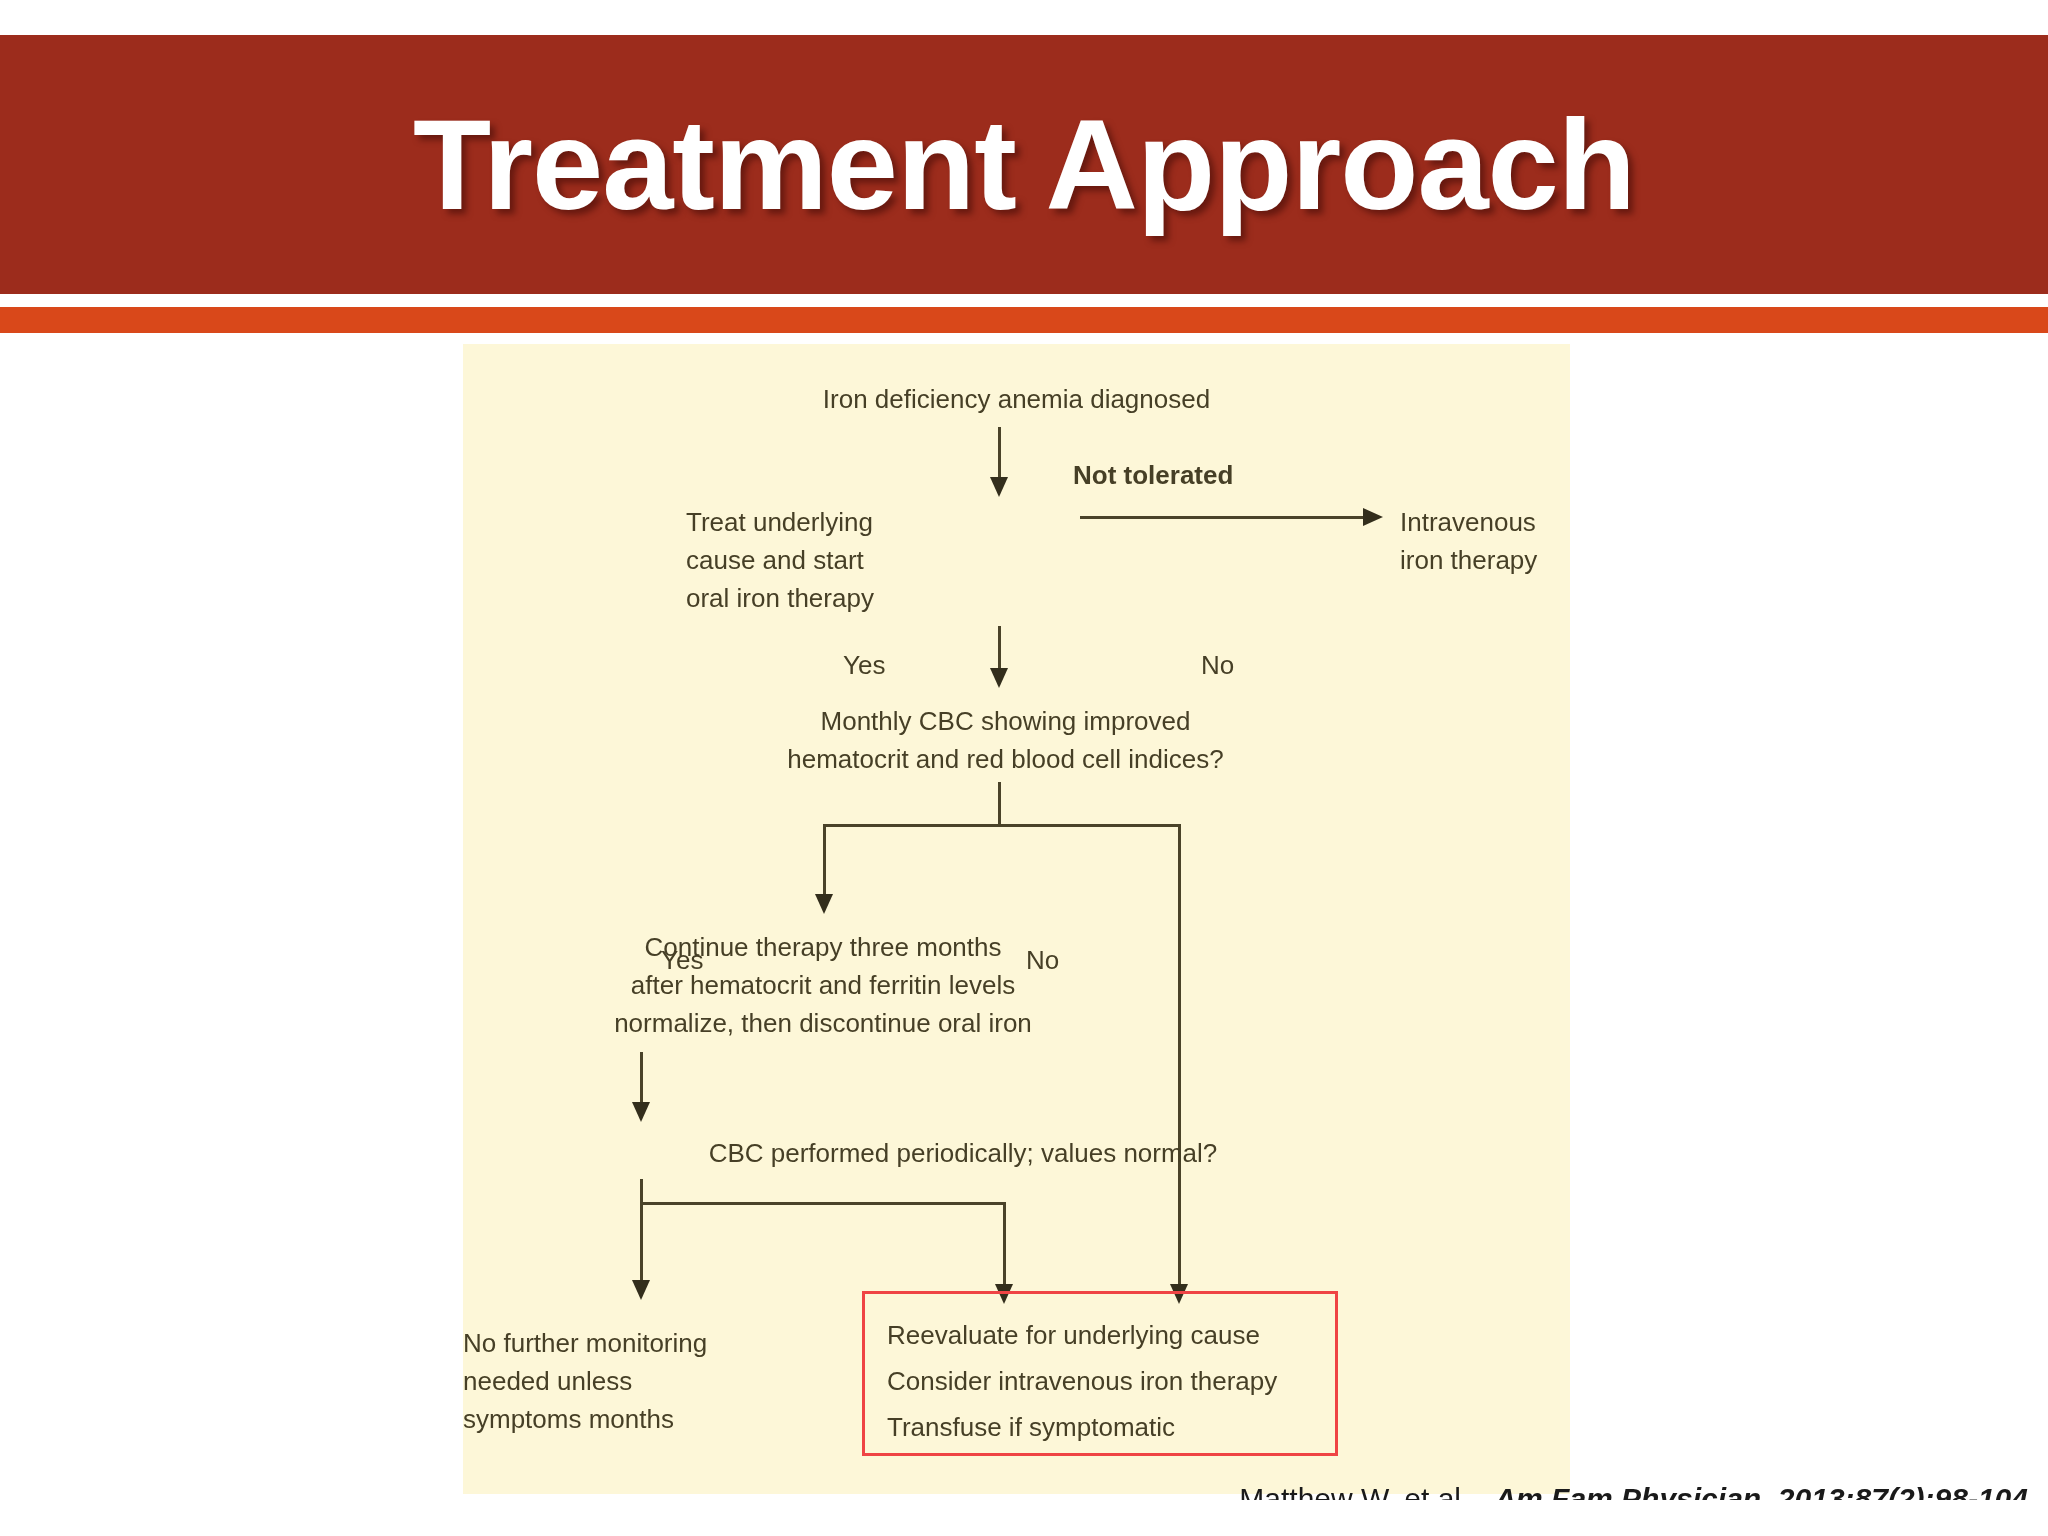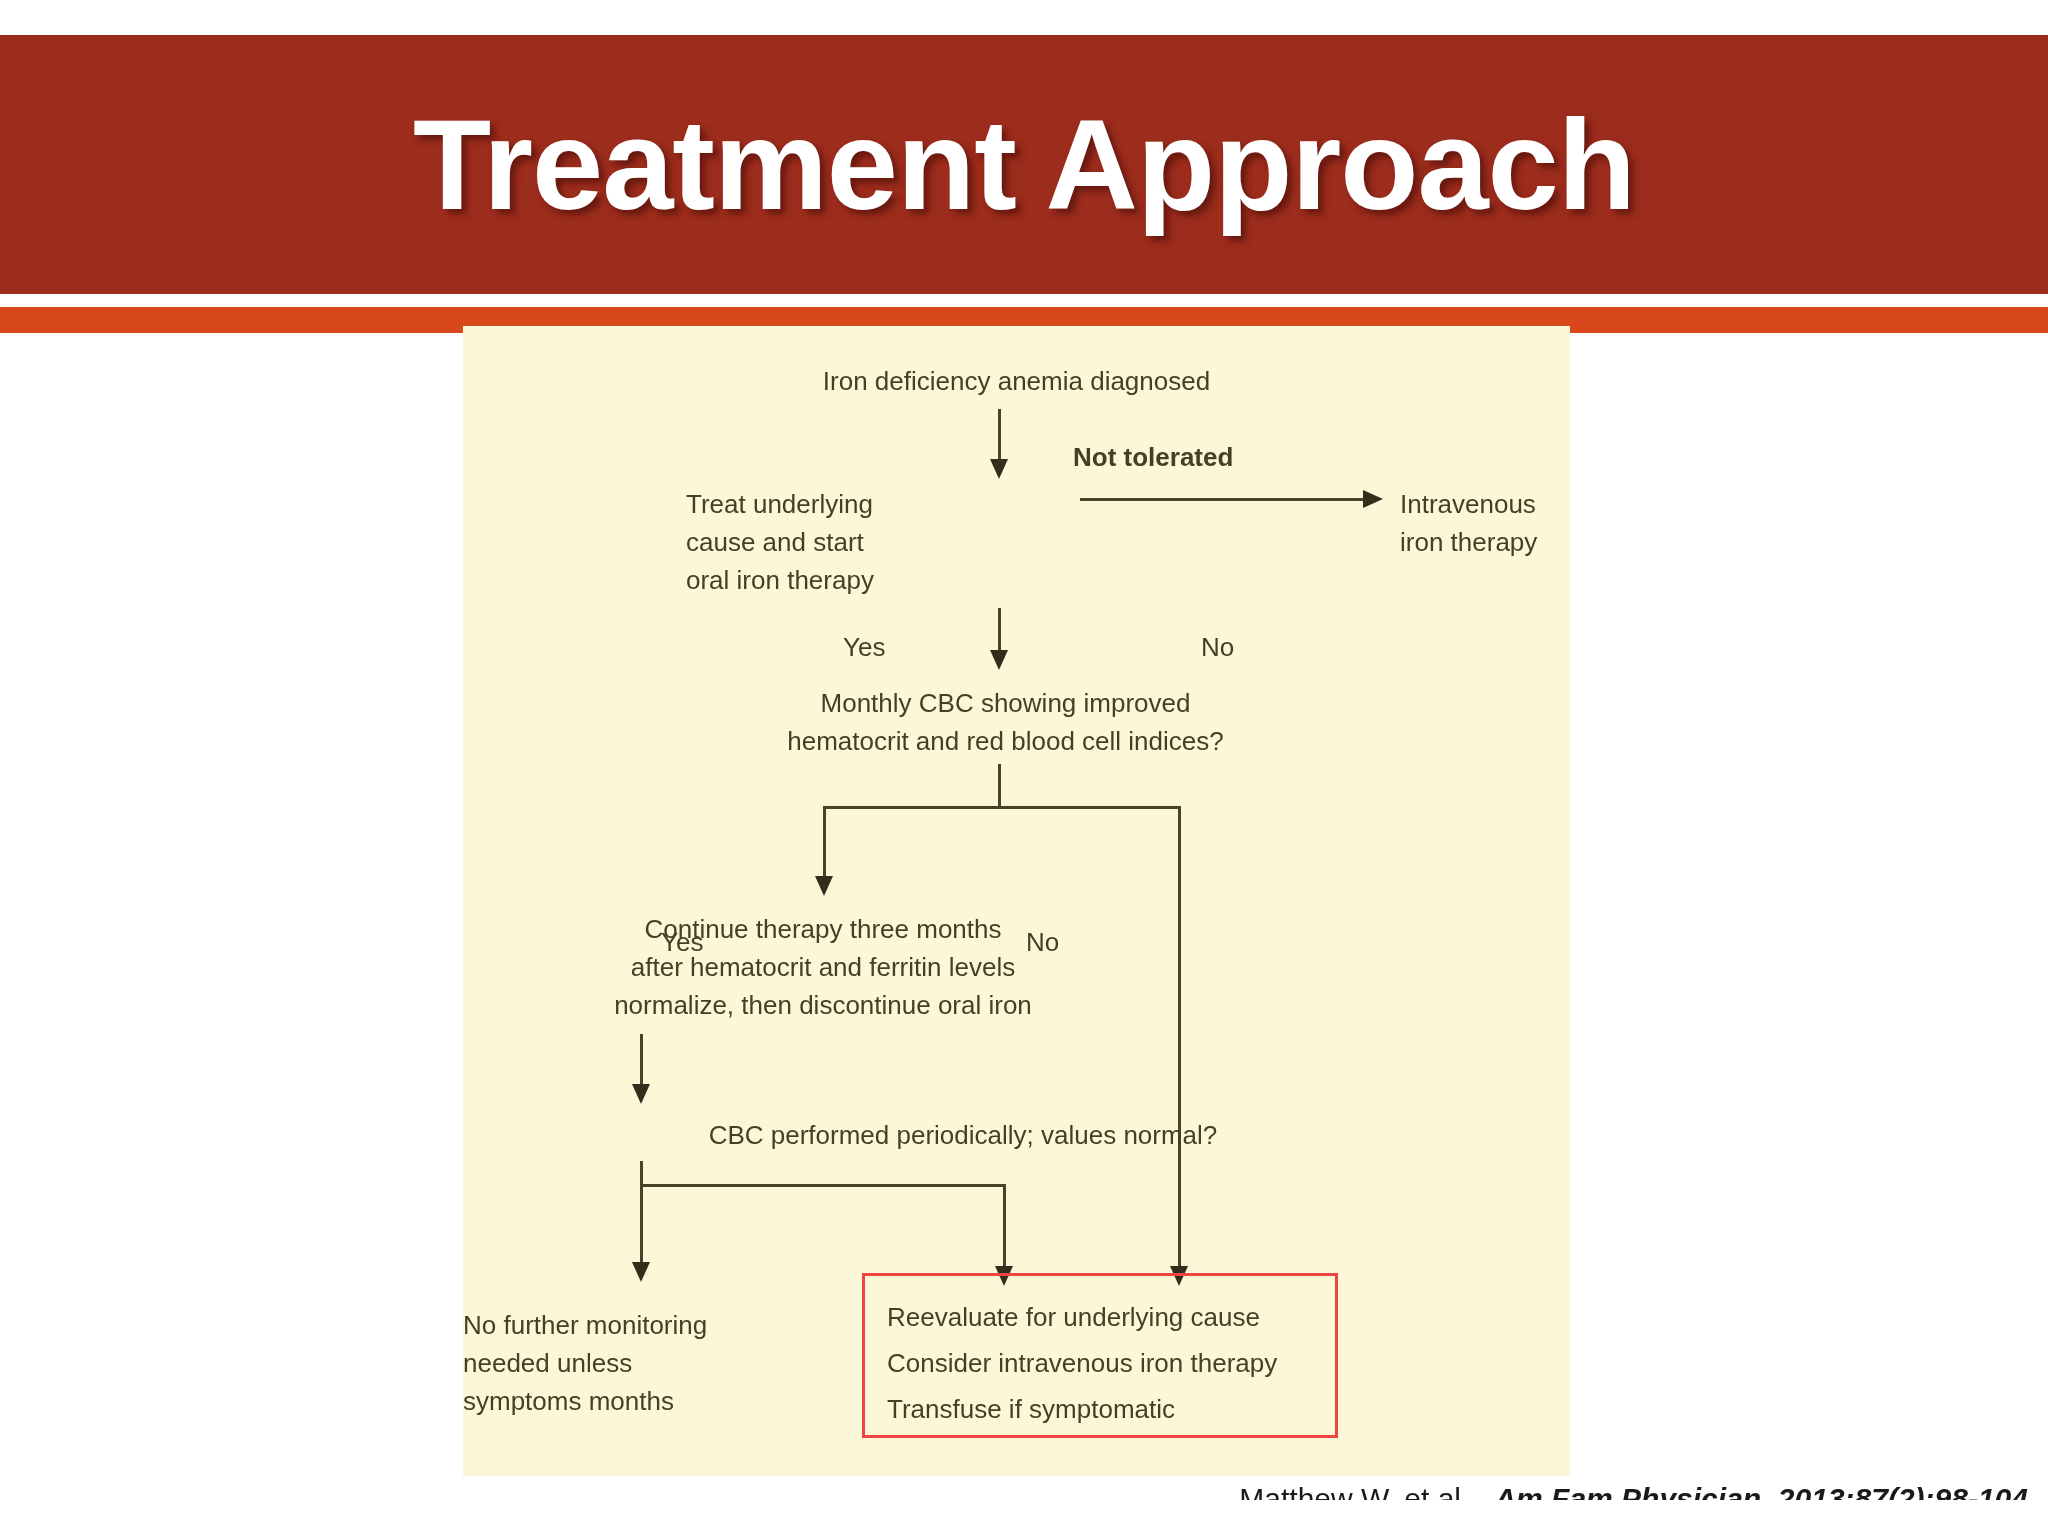--- a/index.html
+++ b/index.html
@@ -51,21 +51,21 @@
     top: 307px;
     width: 2048px;
     height: 26px;
     background: #d9481a;
   }
 
   
   .flow-panel {
     position: absolute;
     left: 463px;
-    top: 326px;
+    top: 344px;
     width: 1107px;
     height: 1150px;
     background: #fdf7d8;
   }
   .fc {
     position: absolute;
     color: #463f26;
     font-family: "Liberation Sans", sans-serif;
     font-size: 26px;
     line-height: 38px;

